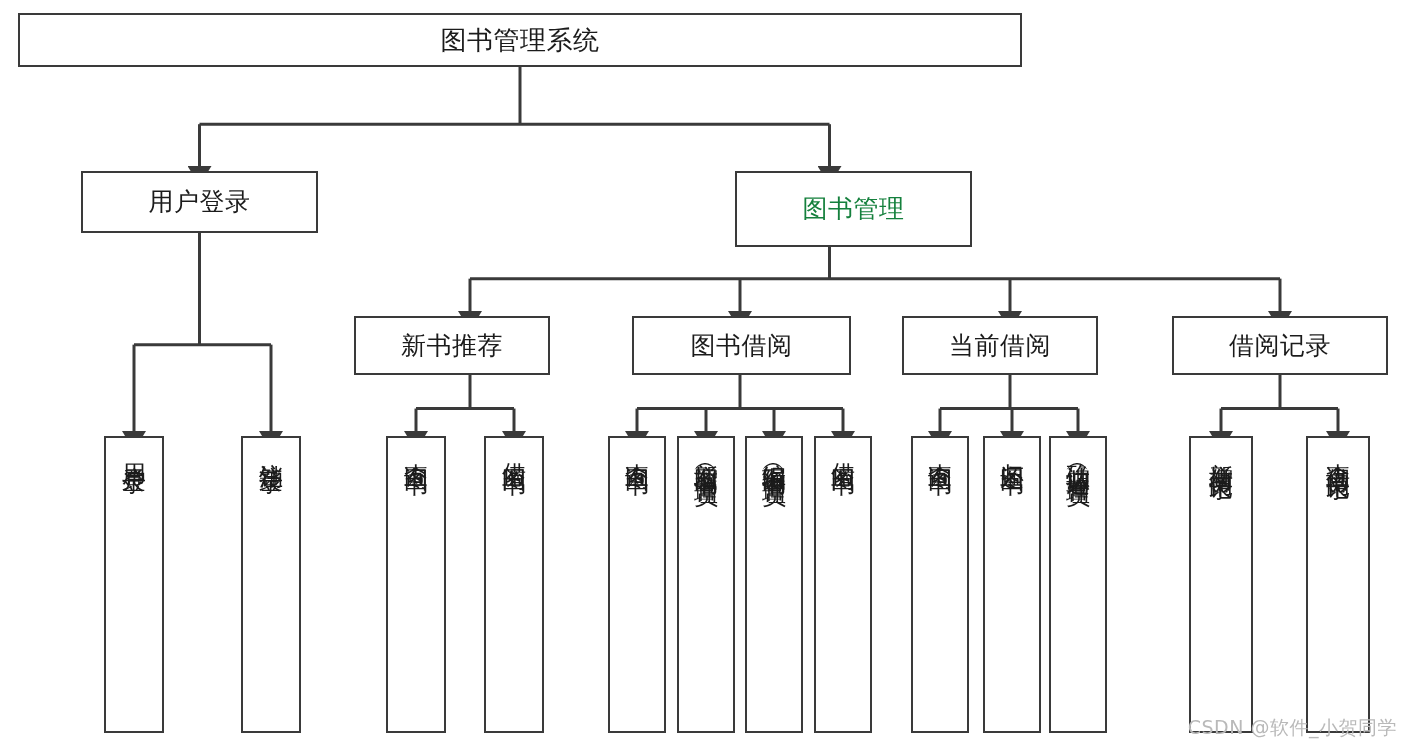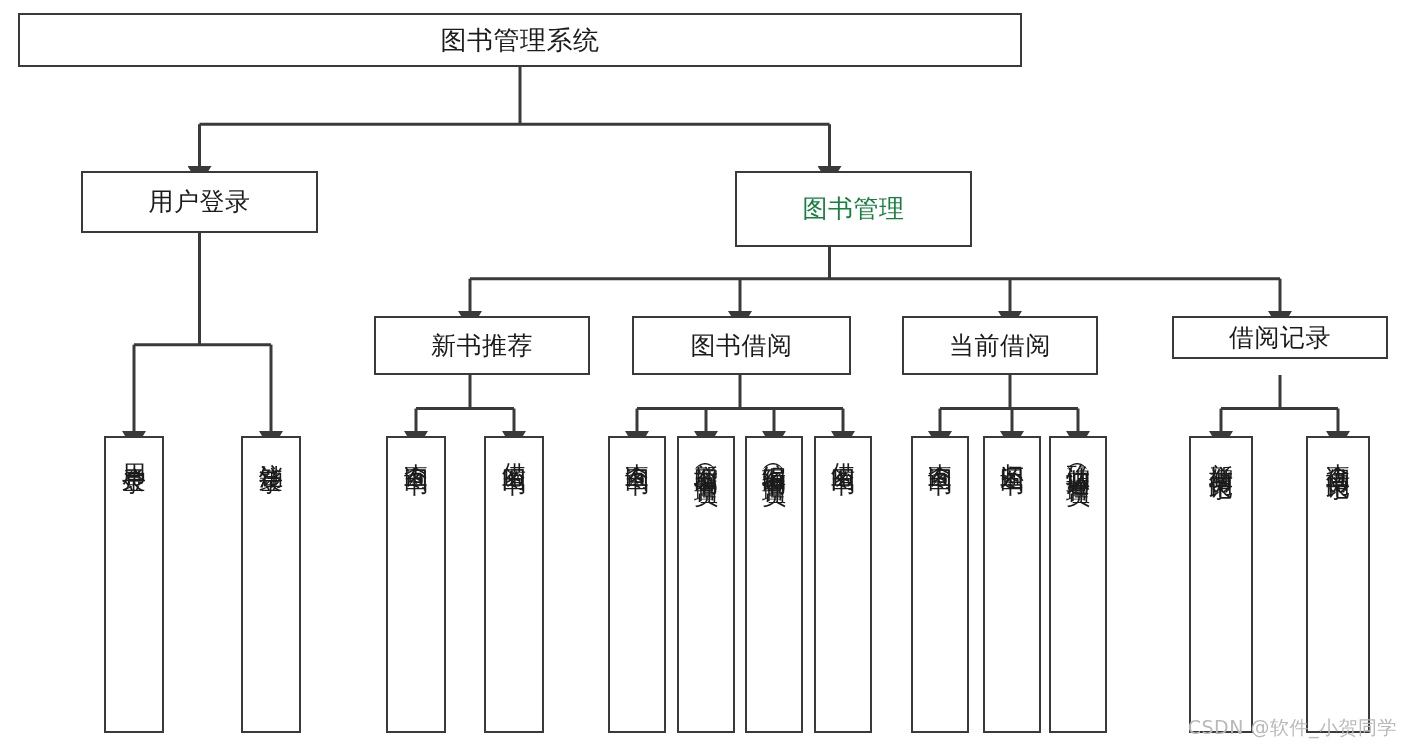--- a/index.html
+++ b/index.html
@@ -126,30 +126,30 @@
   <div id="nodes-layer">
       <div class="node horiz root" style="left: 18px; top: 13px; width: 1004px; height: 54px; border-color: rgb(58, 58, 58); background: rgb(255, 255, 255); color: rgb(27, 27, 27);">
         <span class="node-label">图书管理系统</span>
       </div>
       <div class="node horiz" style="left: 81px; top: 171px; width: 237px; height: 62px; border-color: rgb(58, 58, 58); background: rgb(255, 255, 255); color: rgb(27, 27, 27);">
         <span class="node-label">用户登录</span>
       </div>
       <div class="node horiz" style="left: 711px; top: 171px; width: 237px; height: 76px; border-color: rgb(58, 58, 58); background: rgb(255, 255, 255); color: #15803d; margin-left: 24px;">
         <span class="node-label">图书管理</span>
       </div>
-      <div class="node horiz" style="left: 374px; top: 316px; width: 216px; height: 59px; border-color: rgb(58, 58, 58); background: rgb(255, 255, 255); color: rgb(27, 27, 27);">
+      <div class="node horiz" style="left: 354px; top: 316px; width: 196px; height: 59px; border-color: rgb(58, 58, 58); background: rgb(255, 255, 255); color: rgb(27, 27, 27);">
         <span class="node-label">新书推荐</span>
       </div>
       <div class="node horiz" style="left: 632px; top: 316px; width: 219px; height: 59px; border-color: rgb(58, 58, 58); background: rgb(255, 255, 255); color: rgb(27, 27, 27);">
         <span class="node-label">图书借阅</span>
       </div>
       <div class="node horiz" style="left: 902px; top: 316px; width: 196px; height: 59px; border-color: rgb(58, 58, 58); background: rgb(255, 255, 255); color: rgb(27, 27, 27);">
         <span class="node-label">当前借阅</span>
       </div>
-      <div class="node horiz" style="left: 1172px; top: 316px; width: 216px; height: 43px; border-color: rgb(58, 58, 58); background: rgb(255, 255, 255); color: rgb(27, 27, 27);">
+      <div class="node horiz" style="left: 1172px; top: 316px; width: 216px; height: 59px; border-color: rgb(58, 58, 58); background: rgb(255, 255, 255); color: rgb(27, 27, 27);">
         <span class="node-label">借阅记录</span>
       </div>
       <div class="node vert" style="left: 104px; top: 436px; width: 60px; height: 297px; border-color: rgb(58, 58, 58); background: rgb(255, 255, 255); color: rgb(27, 27, 27);">
         <span class="node-label">用户登录</span>
       </div>
       <div class="node vert" style="left: 241px; top: 436px; width: 60px; height: 297px; border-color: rgb(58, 58, 58); background: rgb(255, 255, 255); color: rgb(27, 27, 27);">
         <span class="node-label">注销登录</span>
       </div>
       <div class="node vert" style="left: 386px; top: 436px; width: 60px; height: 297px; border-color: rgb(58, 58, 58); background: rgb(255, 255, 255); color: rgb(27, 27, 27);">
         <span class="node-label">查询图书</span>

